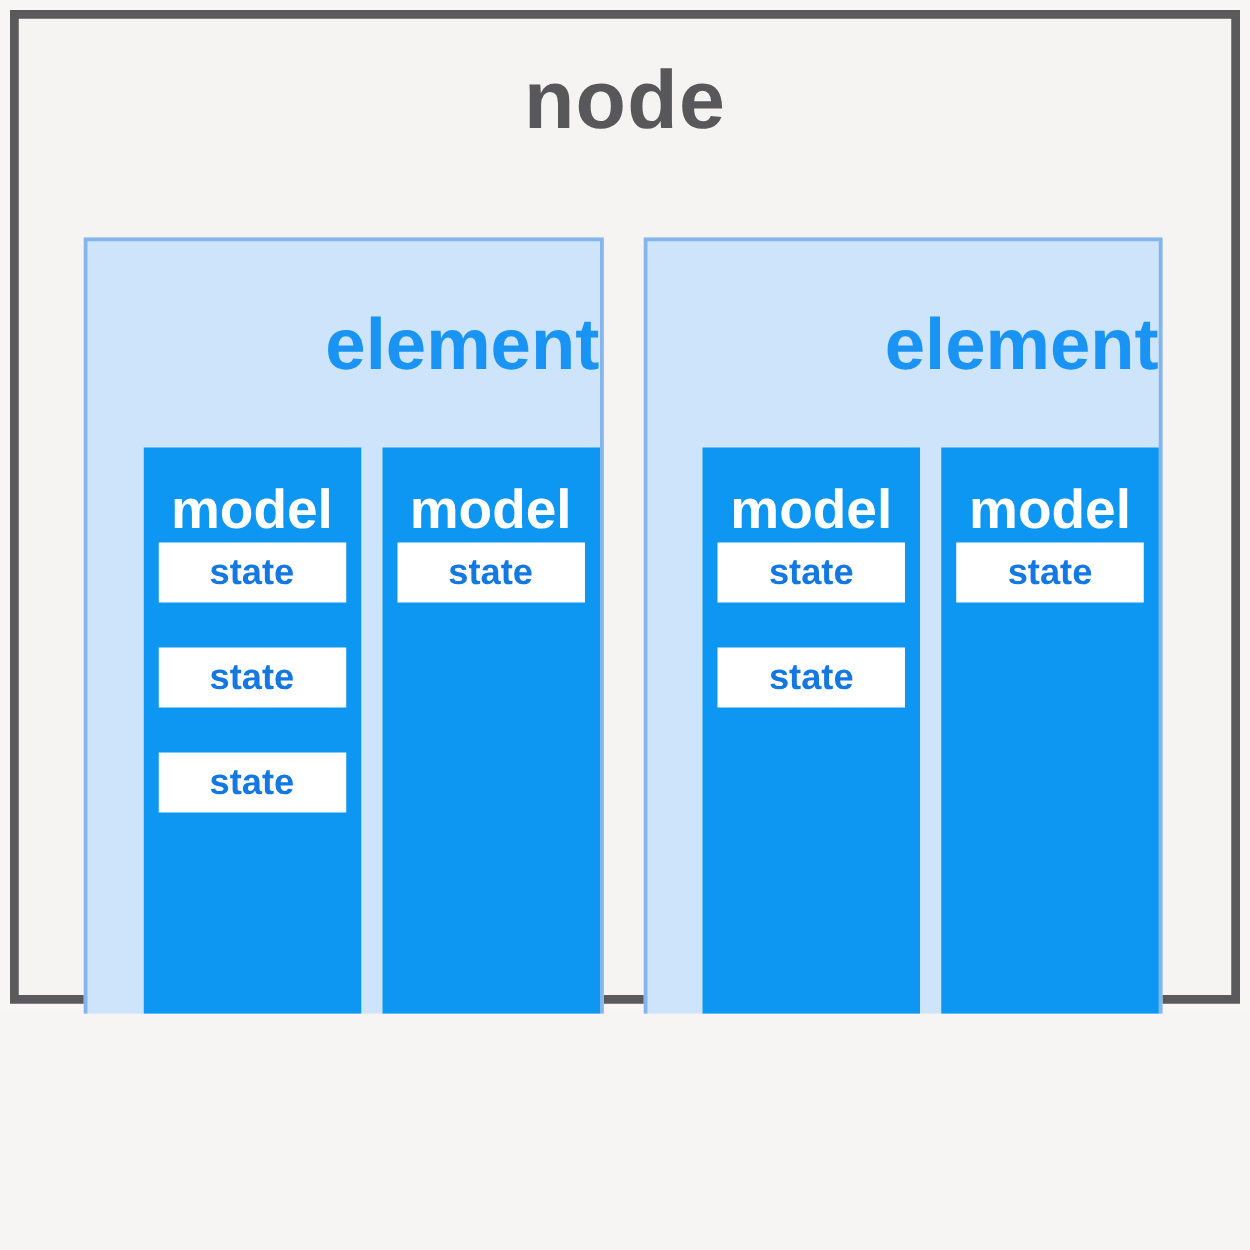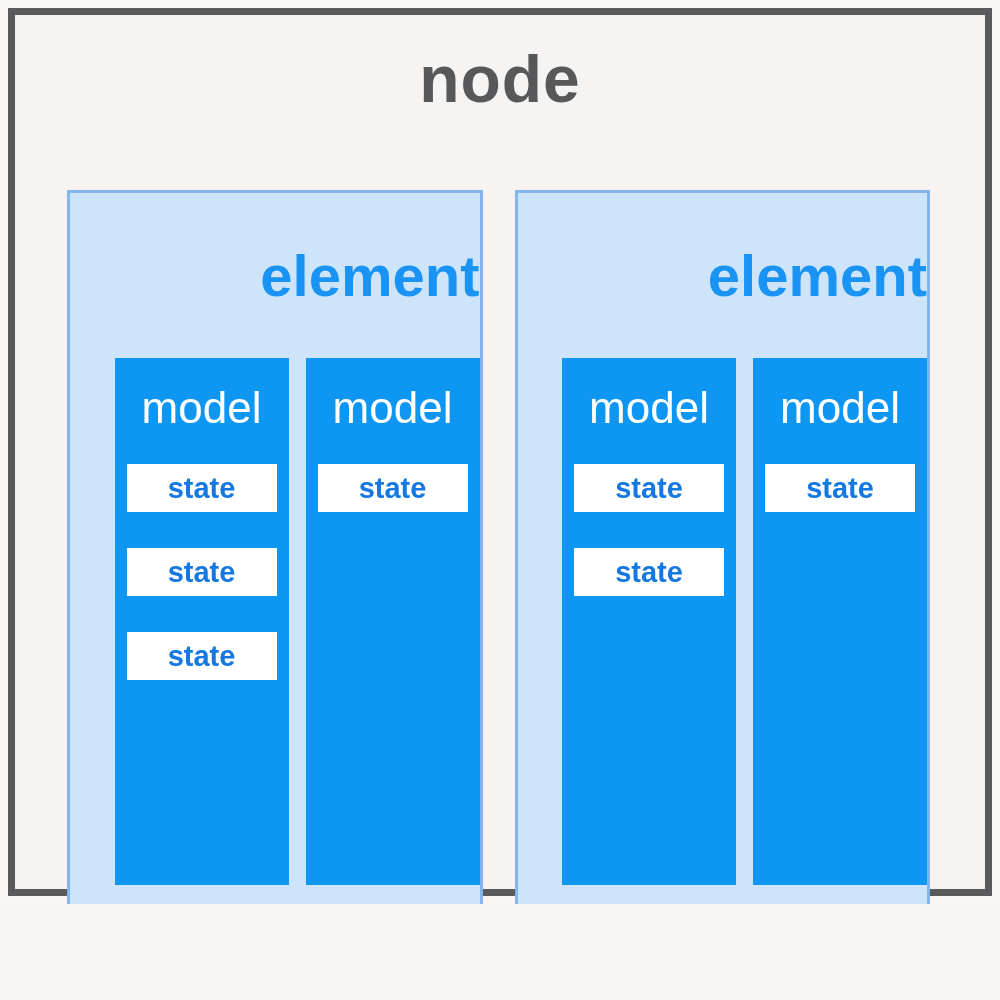--- a/index.html
+++ b/index.html
@@ -4,21 +4,21 @@
 <style>
   html, body {
     margin: 0;
     padding: 0;
     background: #f6f5f4;
     font-family: "Liberation Sans", sans-serif;
   }
   .canvas {
     position: relative;
     width: 1000px;
-    height: 904px;
+    height: 811px;
     background: #f7f6f5;
     overflow: hidden;
   }
   .frame {
     position: absolute;
     top: 8px; left: 8px; right: 8px; bottom: 8px;
     border: 7px solid var(--frame-border, #5a5a5c);
     background: var(--frame-bg, #f5f4f2);
     box-sizing: border-box;
   }
@@ -70,26 +70,25 @@
   .model-box {
     width: 174px;
     background: var(--model-fill, #0d96f2);
     display: flex;
     flex-direction: column;
   }
   .model-label {
     margin-top: 24px;
     text-align: center;
     font-size: 44px;
-    font-weight: 400;
+    font-weight: 700;
     color: var(--model-text, #ffffff);
     line-height: 52px;
   }
   .states {
-    margin-top: 30px;
     display: flex;
     flex-direction: column;
     gap: 36px;
     padding: 0 12px;
   }
   .state-box {
     height: 48px;
     background: var(--state-fill, #ffffff);
     display: flex;
     align-items: center;

